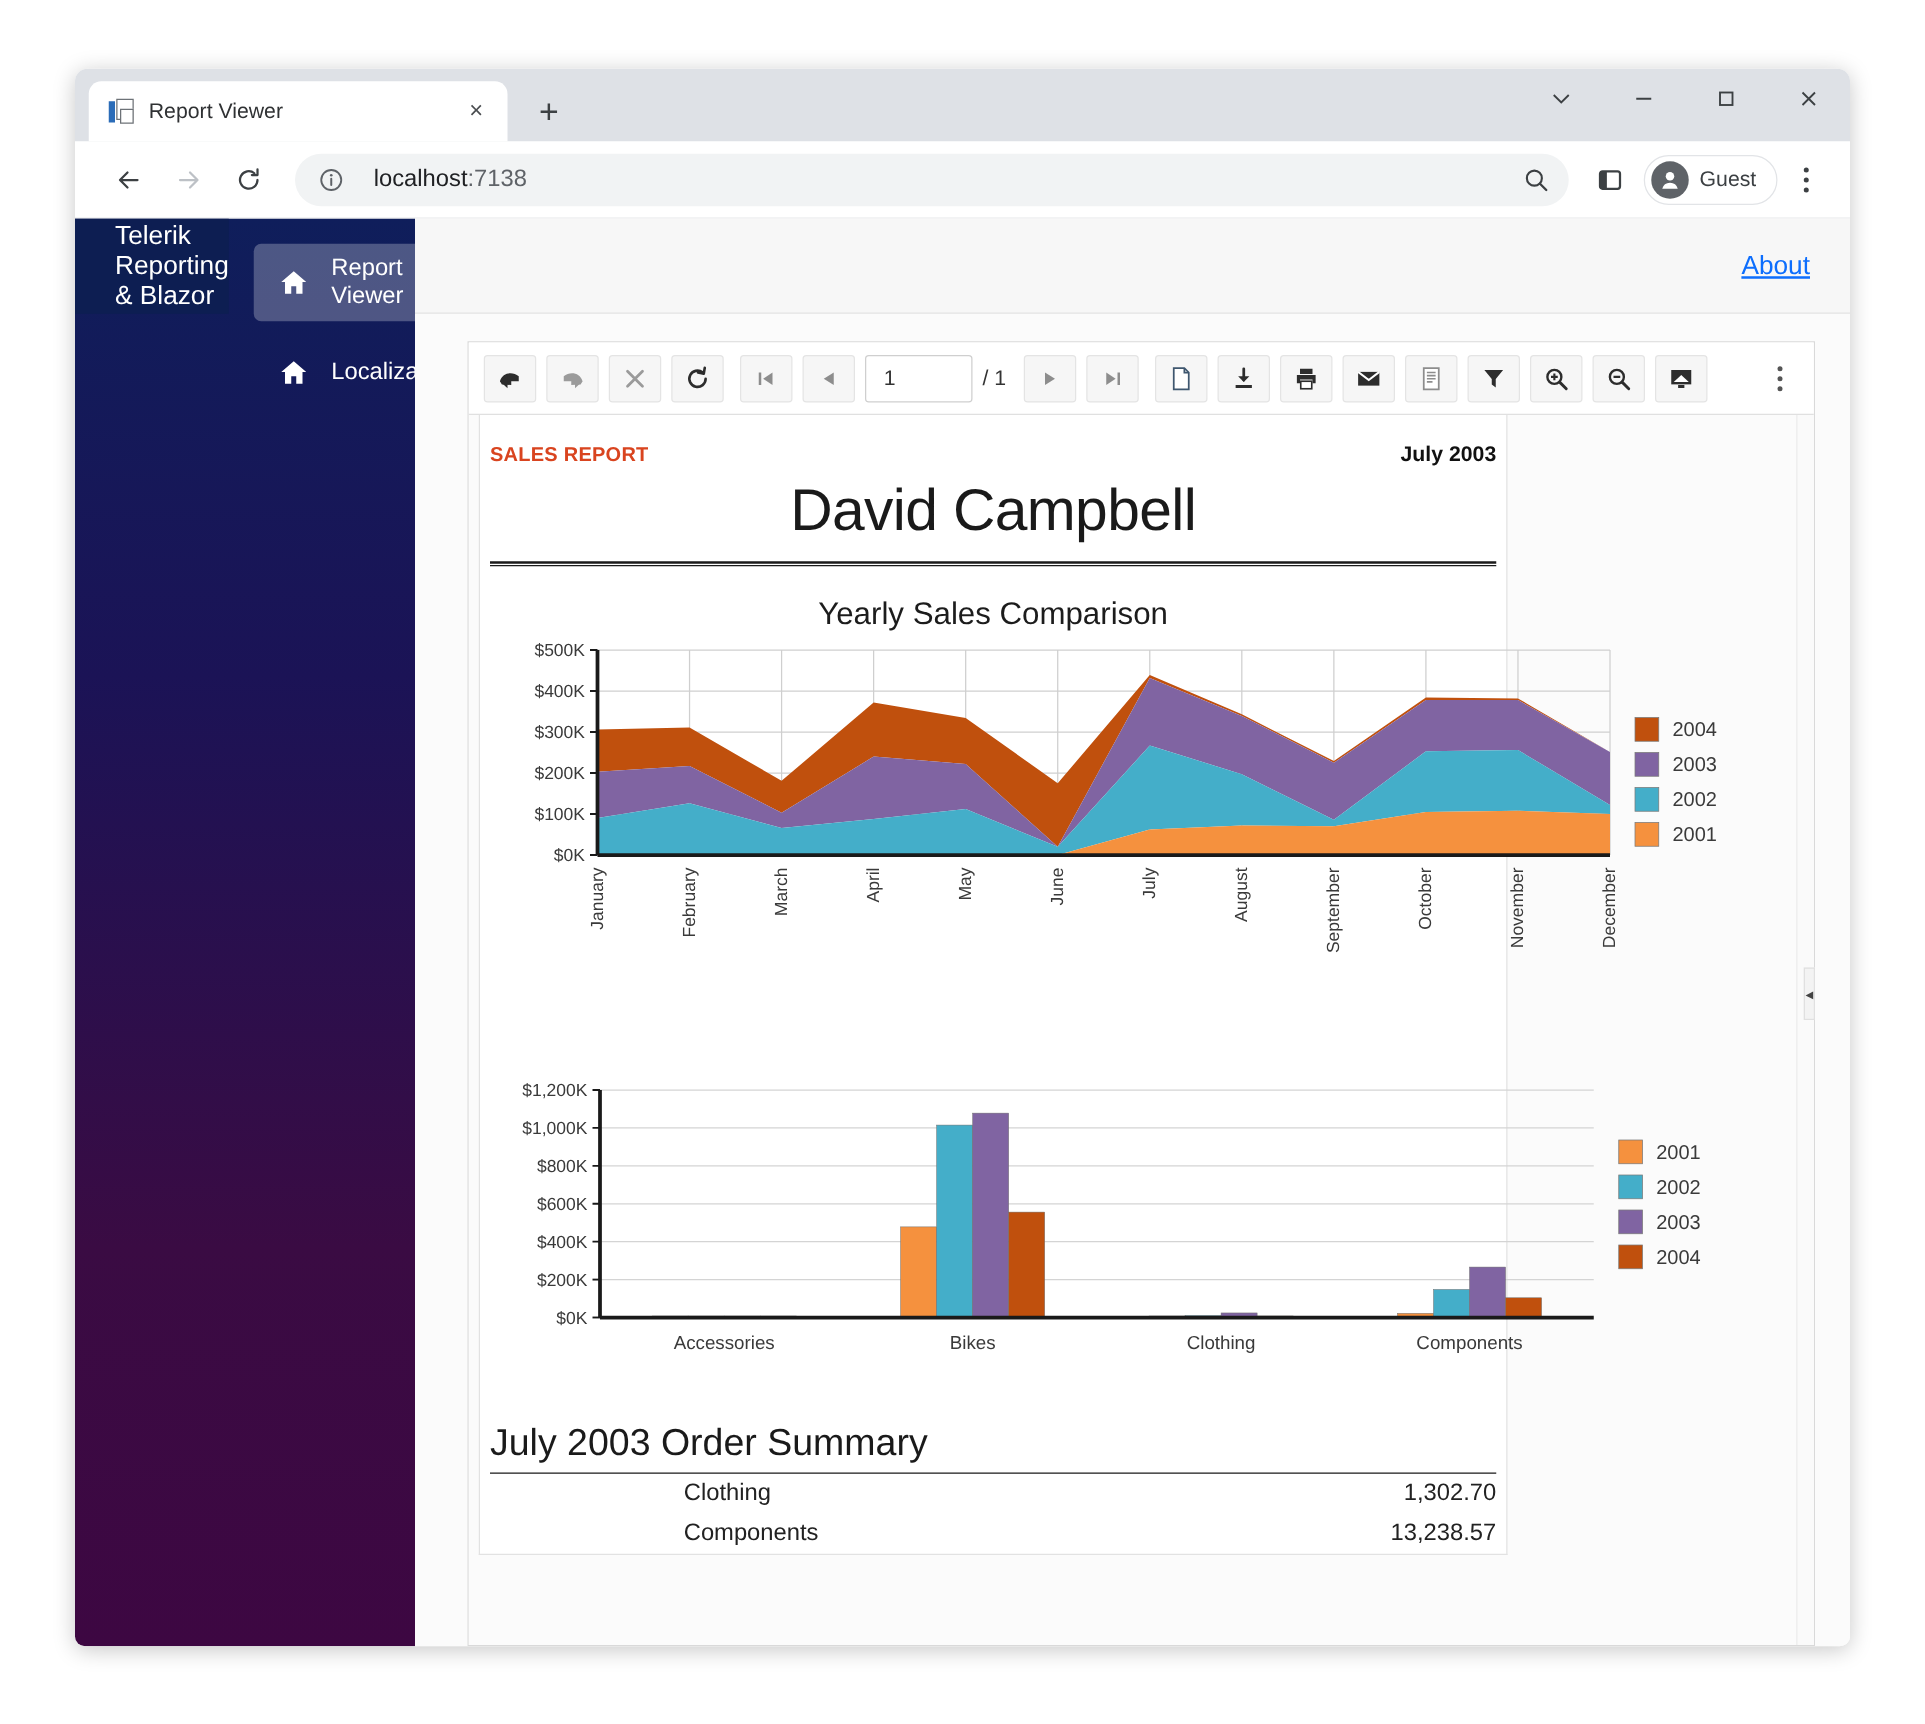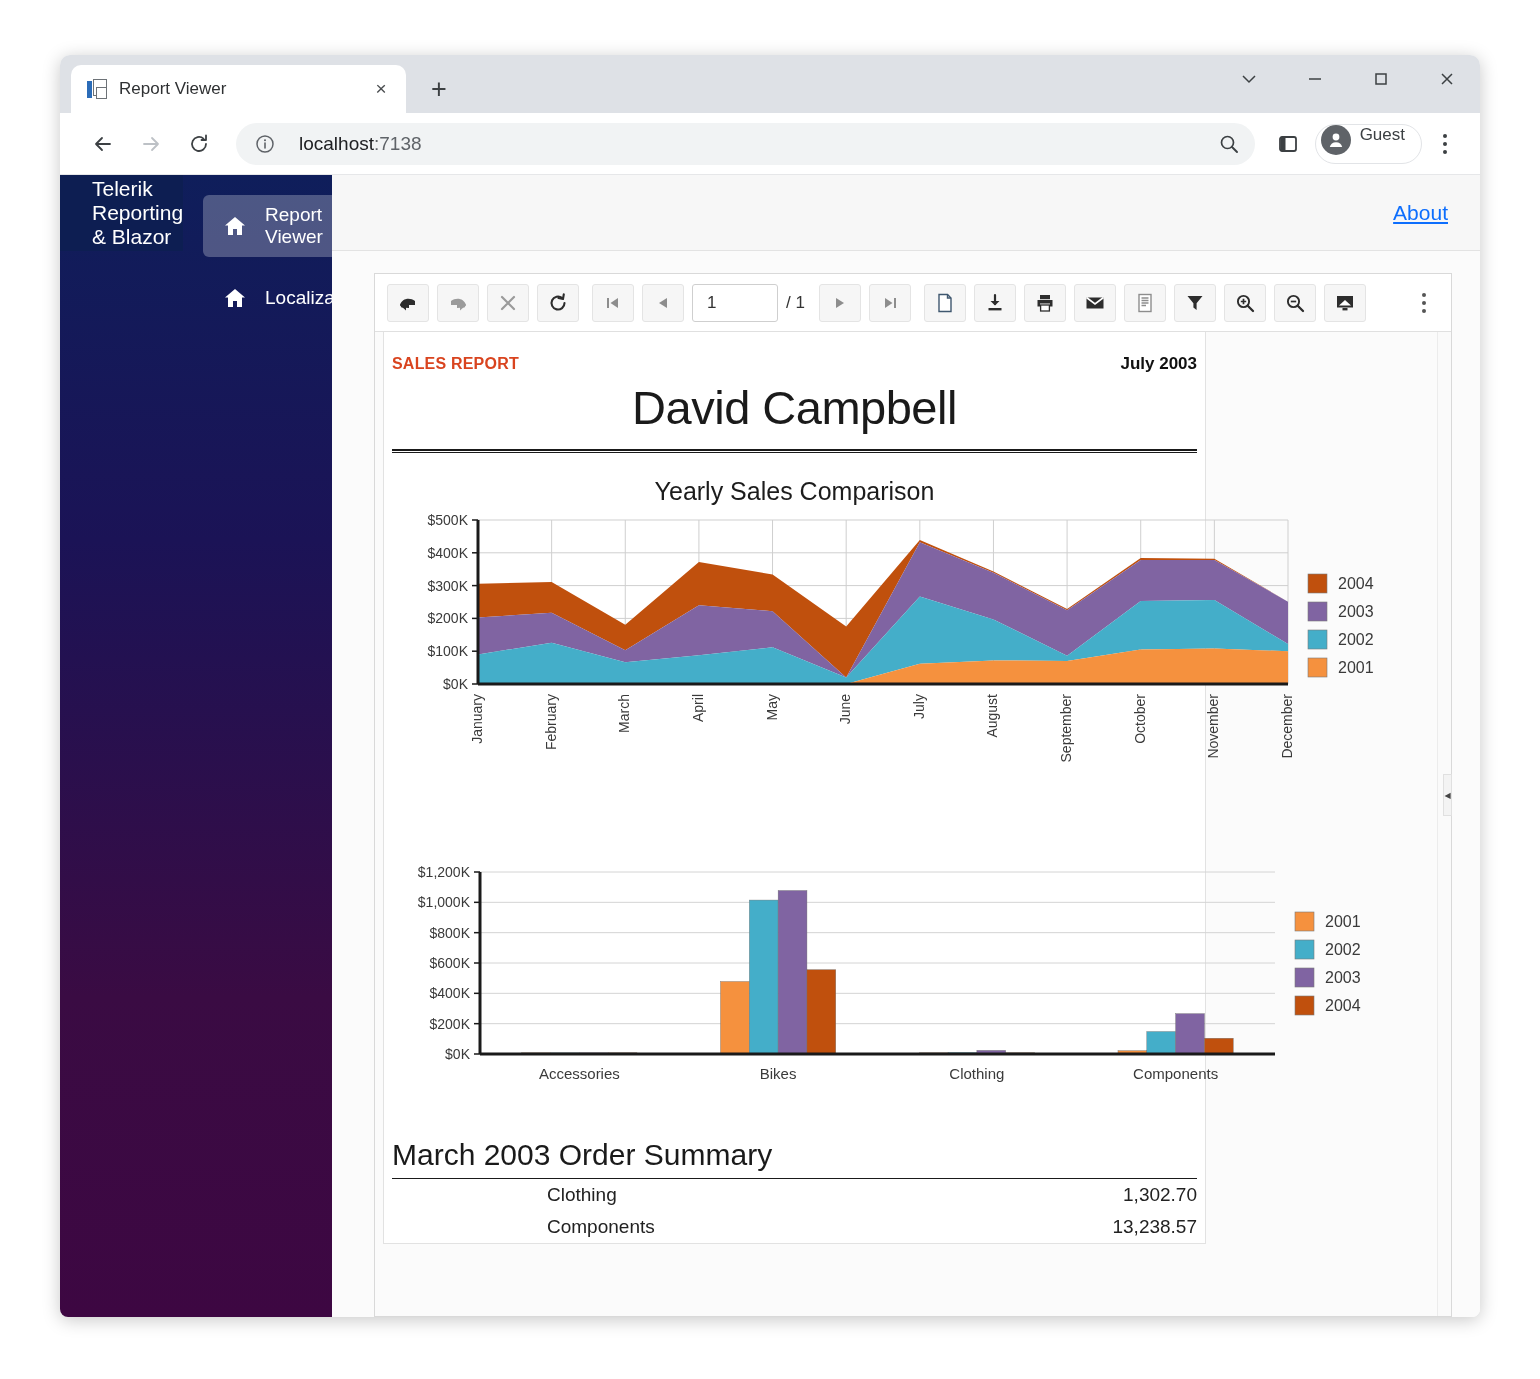--- a/index.html
+++ b/index.html
@@ -125,21 +125,21 @@
     font-size: 19px;
     color: #202124;
   }
   .omni-url .host { color: #202124; }
   .omni-url .port { color: #5f6368; }
   .omni-icon { display:flex; align-items:center; }
   .toolbar-right {
     display: flex; align-items: center; gap: 6px; margin-left: 6px;
   }
   .profile-pill {
-    display: flex; align-items: flex-start; gap: 9px;
+    display: flex; align-items: center; gap: 9px;
     height: 40px; padding: 0 16px 0 5px;
     border: 1px solid #e2e4e7;
     border-radius: 20px;
   }
   .profile-avatar {
     width: 30px; height: 30px; border-radius: 50%;
     background: #5f6368;
     display:flex; align-items:center; justify-content:center;
   }
   .profile-name { font-size: 17px; color: #3c4043; }
@@ -719,21 +719,21 @@
                     <rect x="905" y="76" width="19" height="19" fill="#44aec9" stroke="#7a7a7a" stroke-width="0.6"></rect>
                     <text x="935" y="91" font-size="16" fill="#3a3a3a" font-family="&quot;Liberation Sans&quot;, sans-serif">2002</text>
                     <rect x="905" y="104" width="19" height="19" fill="#8064a2" stroke="#7a7a7a" stroke-width="0.6"></rect>
                     <text x="935" y="119" font-size="16" fill="#3a3a3a" font-family="&quot;Liberation Sans&quot;, sans-serif">2003</text>
                     <rect x="905" y="132" width="19" height="19" fill="#c0500d" stroke="#7a7a7a" stroke-width="0.6"></rect>
                     <text x="935" y="147" font-size="16" fill="#3a3a3a" font-family="&quot;Liberation Sans&quot;, sans-serif">2004</text>
                   </svg>
               </div>
 
               <div class="summary">
-                <div class="summary-title">March 2003 Order Summary</div>
+                <div class="summary-title">July 2003 Order Summary</div>
                 <table class="sum">
                   <tbody id="sumBody">
                       <tr>
                         <td class="so"></td>
                         <td class="cat">Clothing</td>
                         <td class="amt">1,302.70</td>
                       </tr>
                       <tr>
                         <td class="so"></td>
                         <td class="cat">Components</td>

